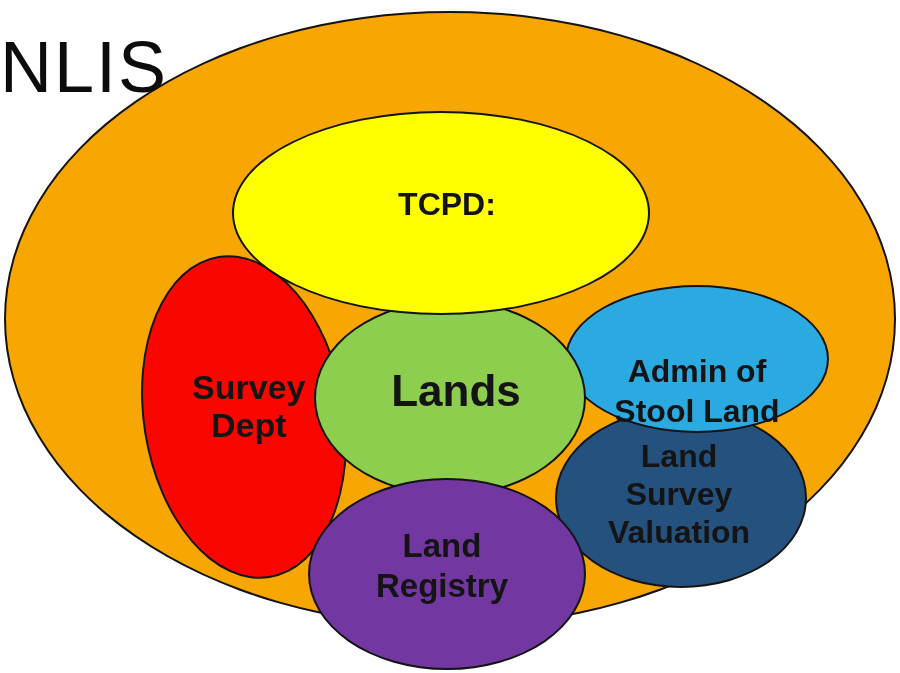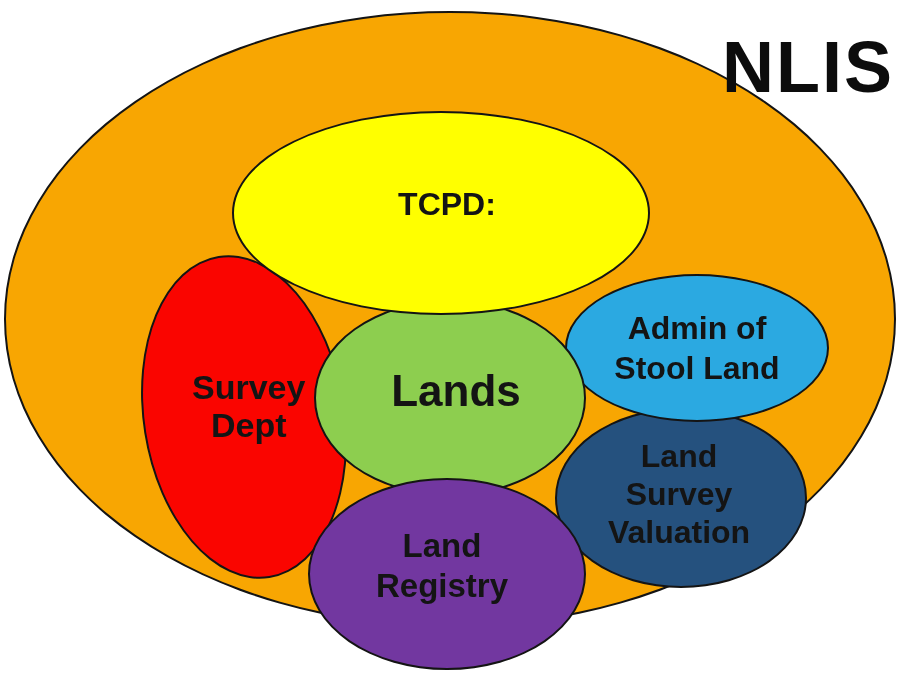--- a/index.html
+++ b/index.html
@@ -9,35 +9,35 @@
   }
   .ellipse{
     position:absolute;border:2.5px solid #141414;border-radius:50%;
     display:flex;align-items:center;justify-content:center;
     text-align:center;box-sizing:border-box;
   }
   .lbl{white-space:nowrap;font-weight:bold;}
   
   .e-outer{left:4px;top:11px;width:892px;height:616px;z-index:1;}
   .diagram-title{
-    position:absolute;left:0;top:26px;width:894px;text-align:right;
-    font-size:72px;letter-spacing:2px;z-index:8;color:#0c0c0c;font-weight:bold;
+    position:absolute;left:0;top:26px;width:894px;text-align:left;
+    font-size:72px;letter-spacing:2px;z-index:8;color:#0c0c0c;
   }
   
   .e-tcpd{left:232px;top:111px;width:418px;height:204px;z-index:7;}
   .e-tcpd .txt{transform:translate(6px,-9px);font-size:32px;line-height:39px;}
   .e-tcpd .l2{font-weight:bold;font-size:36px;}
   
   .e-survey{left:143px;top:254px;width:202px;height:326px;z-index:2;transform:rotate(-9deg);}
   .e-survey .txt{transform:rotate(9deg) translate(5px,-11px);font-size:34px;line-height:38px;}
   
   .e-lands{left:314px;top:300px;width:272px;height:196px;z-index:5;}
   .e-lands .txt{transform:translate(6px,-8px);font-size:44px;line-height:37px;}
   
-  .e-stool{left:565px;top:274px;width:264px;height:148px;z-index:4;}
+  .e-stool{left:565px;top:285px;width:264px;height:148px;z-index:4;align-items:flex-end;}
   .e-stool .txt{font-size:32px;line-height:40px;}
   
   .e-titles{left:555px;top:408px;width:252px;height:180px;z-index:3;}
   .e-titles .txt{transform:translate(-2px,-4px);font-size:32px;line-height:38px;}
   
   .e-valuation{left:308px;top:478px;width:278px;height:192px;z-index:6;}
   .e-valuation .txt{transform:translate(-5px,-8px);font-size:33px;line-height:40px;}
 </style>
 </head>
 <body>

